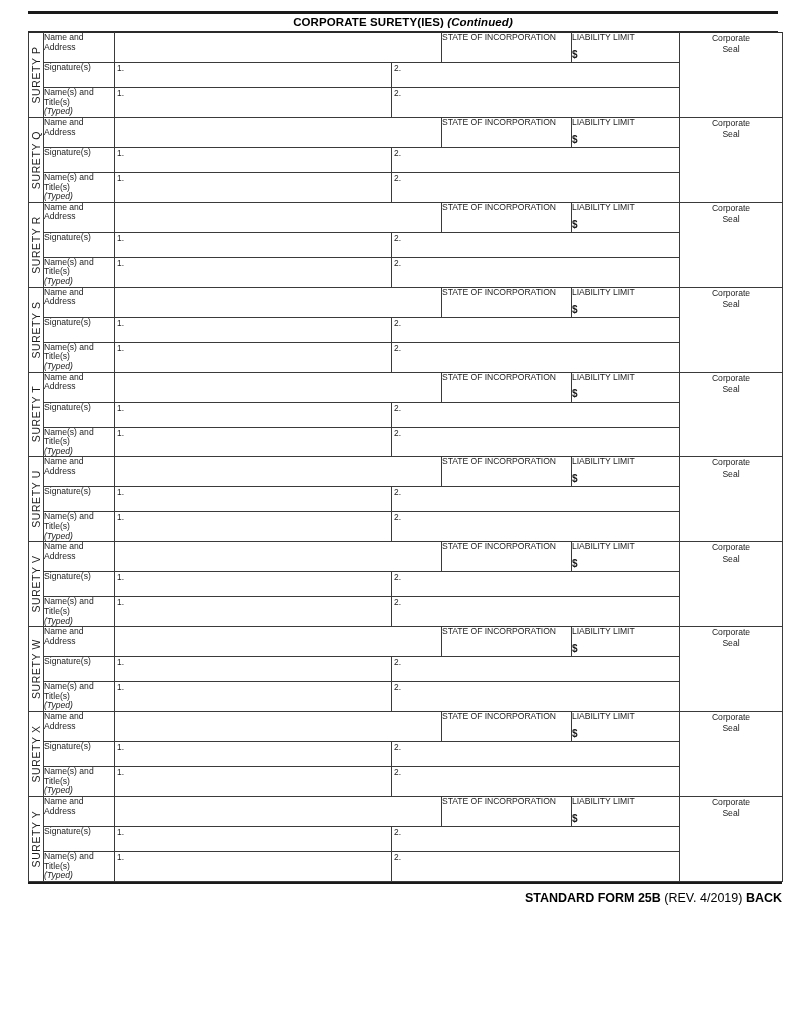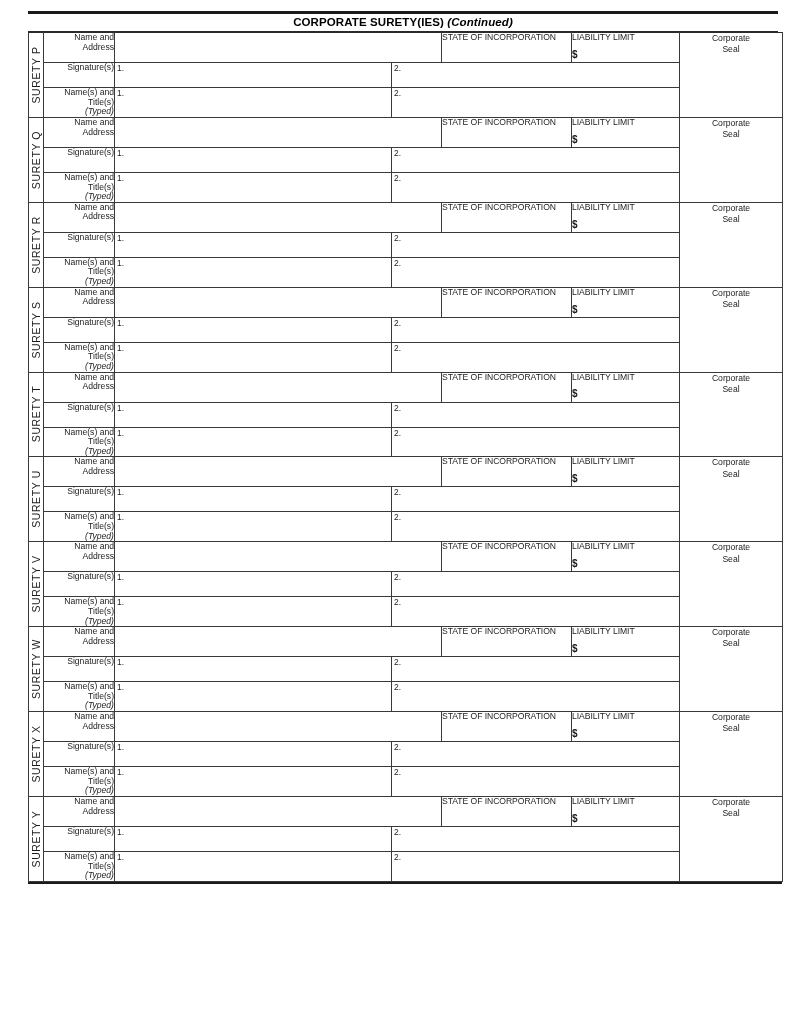--- a/index.html
+++ b/index.html
@@ -74,21 +74,21 @@
     transform: translate(-50%, -50%) rotate(-90deg);
     transform-origin: center center;
     white-space: nowrap;
     font-size: 10.5px;
     letter-spacing: .6px;
     color: #1c1c1c;
   }
 
   
   .label-cell {
-    text-align: right;
+    text-align: left;
     vertical-align: middle;
     line-height: 1.12;
     padding: 2px 2px;
     font-size: 8.5px;
   }
   .label-cell .ital { font-style: italic; }
 
   
   .num-cell { position: relative; }
   .num-cell .num {
@@ -452,14 +452,19 @@
           </td>
           <td class="num-cell" colspan="3">
             <span class="num">2.</span>
           </td>
         </tr>
       </tbody>
   </table>
 
   <div class="bottom-rule"></div>
 
+  <div class="footer">
+    <span class="b">STANDARD FORM 25B</span>
+    <span class="r">(REV. 4/2019)</span>
+    <span class="b">BACK</span>
+  </div>
 
 </div>
 
 </body></html>

